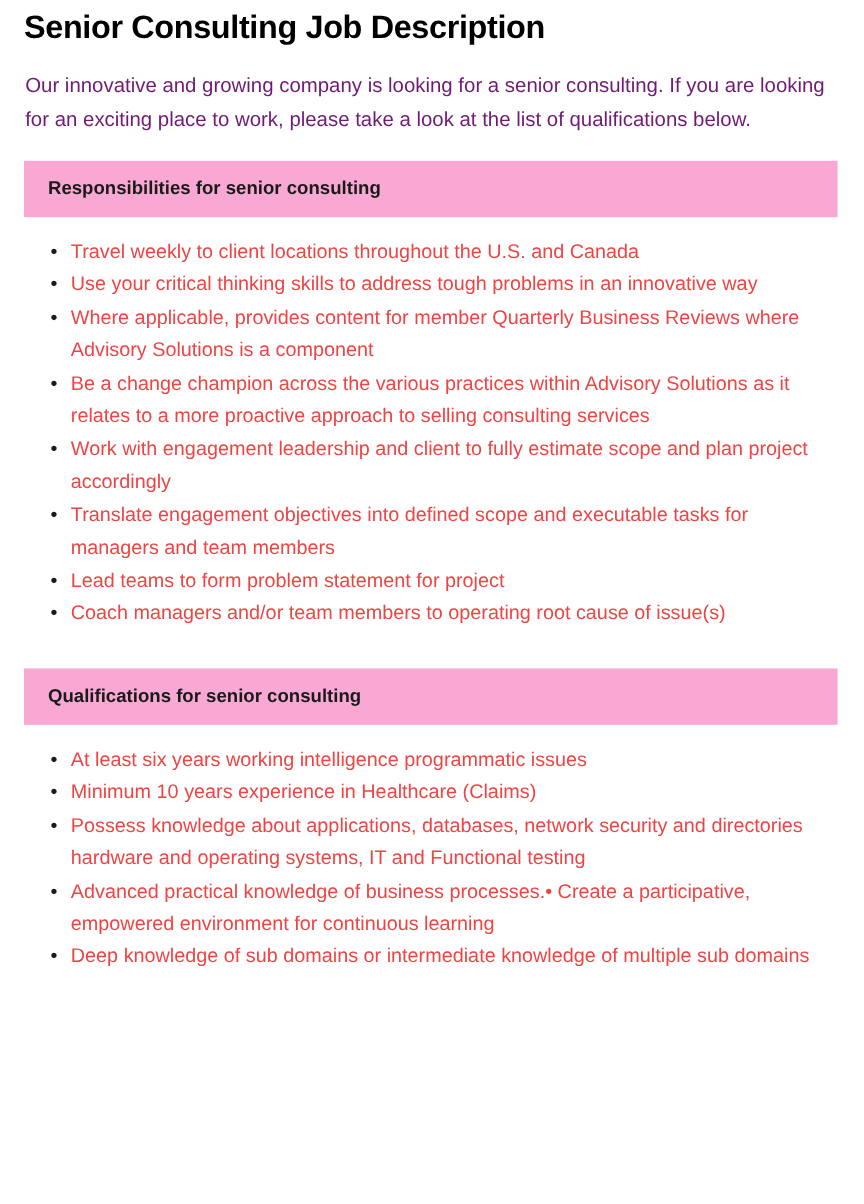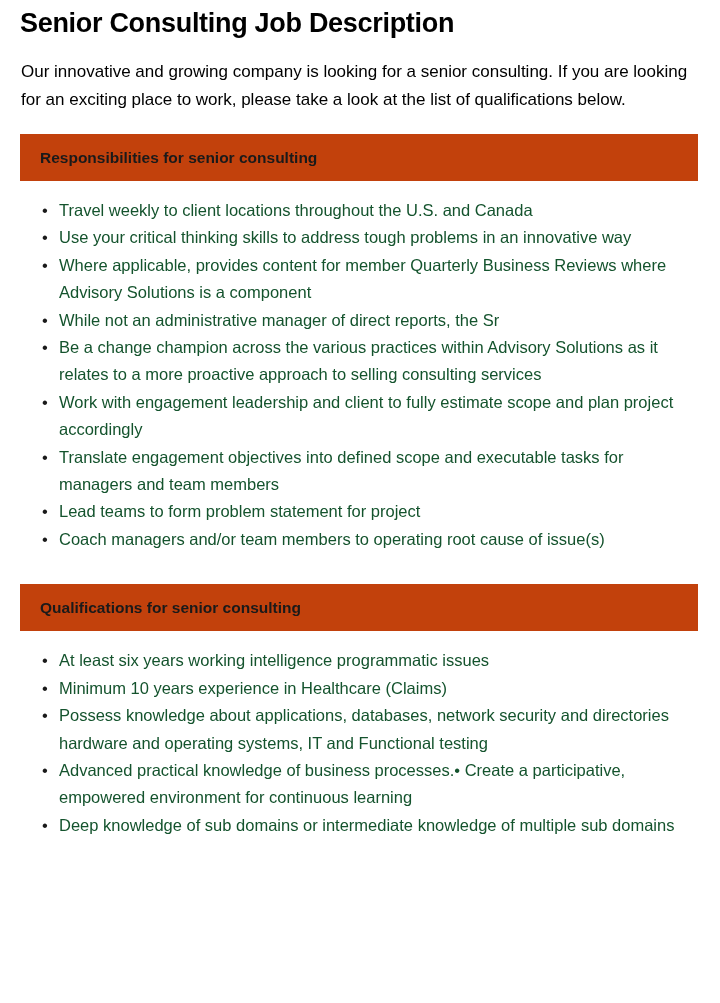--- a/index.html
+++ b/index.html
@@ -28,46 +28,46 @@
     margin: 6px 0 0 0;
     padding: 0 20px;
     line-height: 34px;
     color: #000000;
   }
   .intro {
     font-size: 17px;
     line-height: 27.5px;
     margin: 18px 0 0 0;
     padding: 0 22px 0 21px;
-    color: #000000;
+    color: #701a75;
   }
   .section {
     margin-top: 21px;
   }
   .section-header {
-    background: #c2410c;
+    background: #f9a8d4;
     margin: 0 22px 0 20px;
     padding: 14px 0 14px 20px;
     font-size: 15.5px;
     font-weight: bold;
     line-height: 19px;
     color: #1a1a1a;
   }
   ul.bullets {
     list-style: none;
     margin: 0;
     padding: 0;
   }
   ul.bullets li {
     position: relative;
     font-size: 16.5px;
     line-height: 27.4px;
     padding-left: 59px;
     padding-right: 26px;
-    color: #14532d;
+    color: #ef4444;
   }
   ul.bullets li::before {
     content: "\2022";
     position: absolute;
     left: 42px;
     top: 0;
     font-size: 16.5px;
     line-height: 27.4px;
     color: #1a1a1a;
   }
@@ -87,21 +87,20 @@
 
   <p class="intro">Our innovative and growing company is looking for a senior consulting. If you are looking for an exciting place to work, please take a look at the list of qualifications below.</p>
 
   <div class="section">
     <div class="section-header">Responsibilities for senior consulting</div>
     <div class="list-top-gap"></div>
     <ul class="bullets">
       <li>Travel weekly to client locations throughout the U.S. and Canada</li>
       <li>Use your critical thinking skills to address tough problems in an innovative way</li>
       <li>Where applicable, provides content for member Quarterly Business Reviews where Advisory Solutions is a component</li>
-      <li>While not an administrative manager of direct reports, the Sr</li>
       <li>Be a change champion across the various practices within Advisory Solutions as it relates to a more proactive approach to selling consulting services</li>
       <li>Work with engagement leadership and client to fully estimate scope and plan project accordingly</li>
       <li>Translate engagement objectives into defined scope and executable tasks for managers and team members</li>
       <li>Lead teams to form problem statement for project</li>
       <li>Coach managers and/or team members to operating root cause of issue(s)</li>
     </ul>
     <div class="list-bottom-gap"></div>
   </div>
 
   <div class="section">

